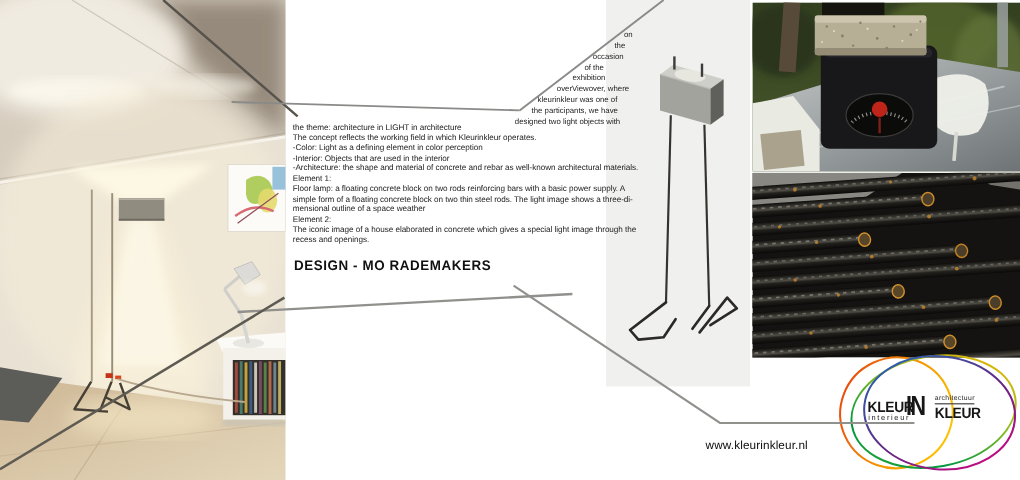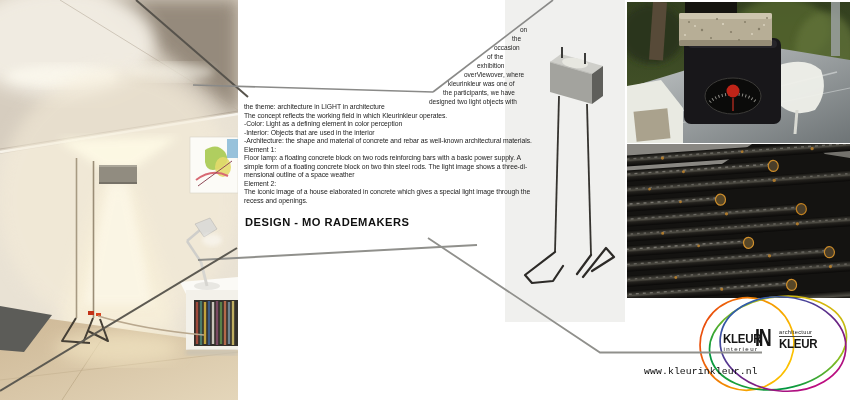--- a/index.html
+++ b/index.html
@@ -17,22 +17,22 @@
   .concept div{font-size:6.8px;line-height:8.55px;white-space:nowrap;color:#1c1c1c;letter-spacing:-0.05px;}
   .design-title{left:245px;top:216px;font-size:11.5px;font-weight:bold;letter-spacing:0.5px;
                 color:#101010;transform:scaleX(.97);transform-origin:left top;white-space:nowrap;}
   .logo-word{position:absolute;font-weight:bold;font-size:12.5px;letter-spacing:-0.3px;
              transform:scaleX(.92);transform-origin:left top;color:#161616;white-space:nowrap;}
   .logo-in{position:absolute;left:755px;top:324.5px;font-weight:bold;font-size:23px;letter-spacing:-1.5px;
            transform:scaleX(.78);transform-origin:left top;color:#161616;}
   .logo-stack{position:absolute;left:779px;top:329px;display:flex;flex-direction:column;align-items:flex-start;}
   .logo-tag-top{font-size:5.7px;letter-spacing:0.3px;color:#222;border-bottom:0.5px solid #444;padding-bottom:0.5px;white-space:nowrap;}
   .logo-tag-bottom{position:absolute;left:723.5px;top:344.5px;font-size:6.2px;letter-spacing:1.4px;color:#222;white-space:nowrap;}
-  .website{left:644px;top:366px;font-size:9.8px;color:#0d0d0d;letter-spacing:0.1px;white-space:nowrap;
-           text-decoration:none;cursor:pointer;font-family:Liberation Mono, monospace;}
+  .website{left:588px;top:366px;font-size:9.8px;color:#0d0d0d;letter-spacing:0.1px;white-space:nowrap;
+           text-decoration:none;cursor:pointer;}
   .overlay{left:0;top:0;width:850px;height:400px;pointer-events:none;}
 </style>
 </head>
 <body>
 
 <div class="canvas">
 
   <div class="abs strip"></div>
 
   <svg class="abs photo-left" viewBox="0 0 238 400">

